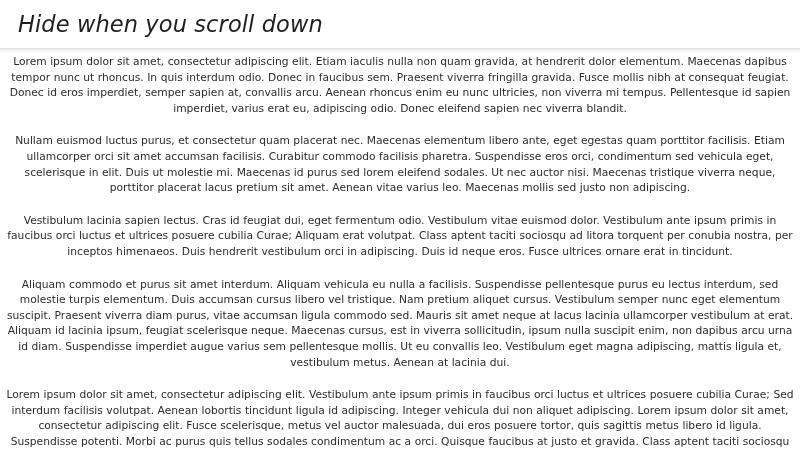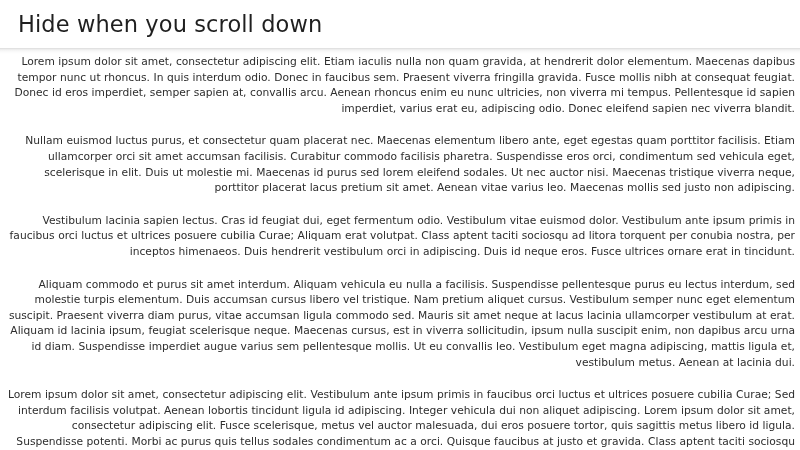--- a/index.html
+++ b/index.html
@@ -35,20 +35,21 @@
   }
   #header-title {
     font-family: "DejaVu Sans", "Liberation Sans", sans-serif;
     font-size: 22.5px;
     font-weight: 400;
     line-height: 28px;
     color: #1f1f1f;
     letter-spacing: 0.1px;
     white-space: nowrap;
     margin: 0;
+    font-style: italic;
   }
   
   #header-shadow {
     position: absolute;
     top: 48px;
     left: 0;
     width: 800px;
     height: 6px;
     background: linear-gradient(to bottom,
         rgba(0,0,0,0.14) 0px,
@@ -67,21 +68,21 @@
     width: 800px;
     padding: 0 5px 0 5px;
     box-sizing: border-box;
   }
   .para {
     margin: 0 0 17px 0;
     font-family: "DejaVu Sans", "Liberation Sans", sans-serif;
     font-size: 10.7px;
     line-height: 15.6px;
     color: #2d2d2d;
-    text-align: right;
+    text-align: center;
     word-spacing: 0.1px;
   }
   .para:last-child {
     margin-bottom: 0;
   }
 </style>
 </head>
 <body>
 
 <header id="site-header">

